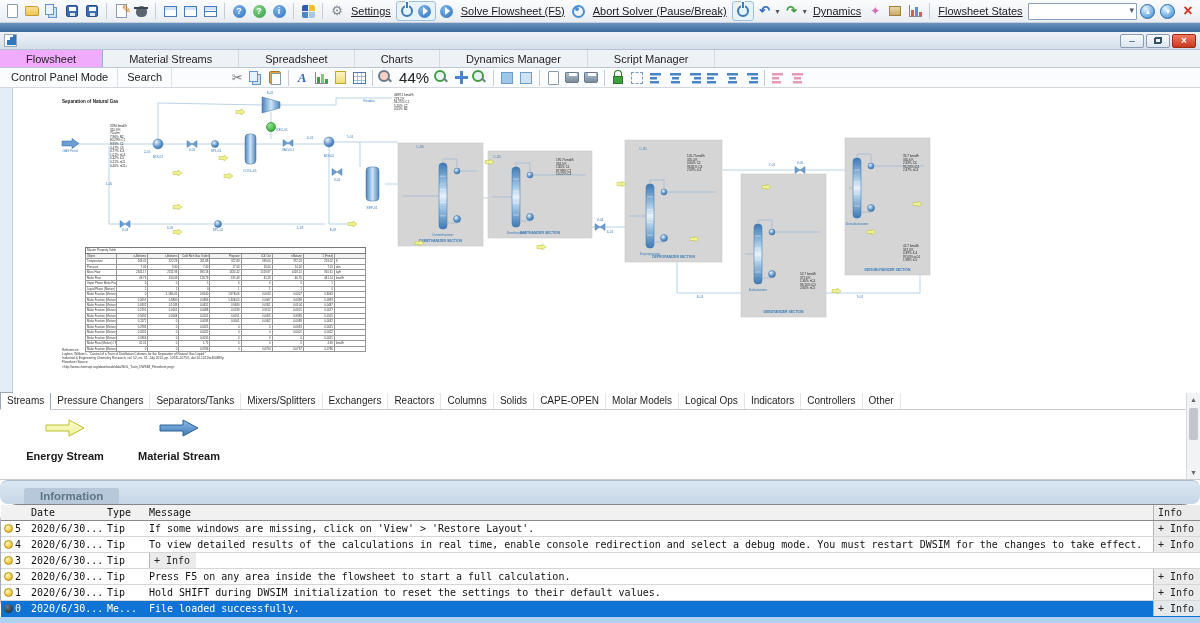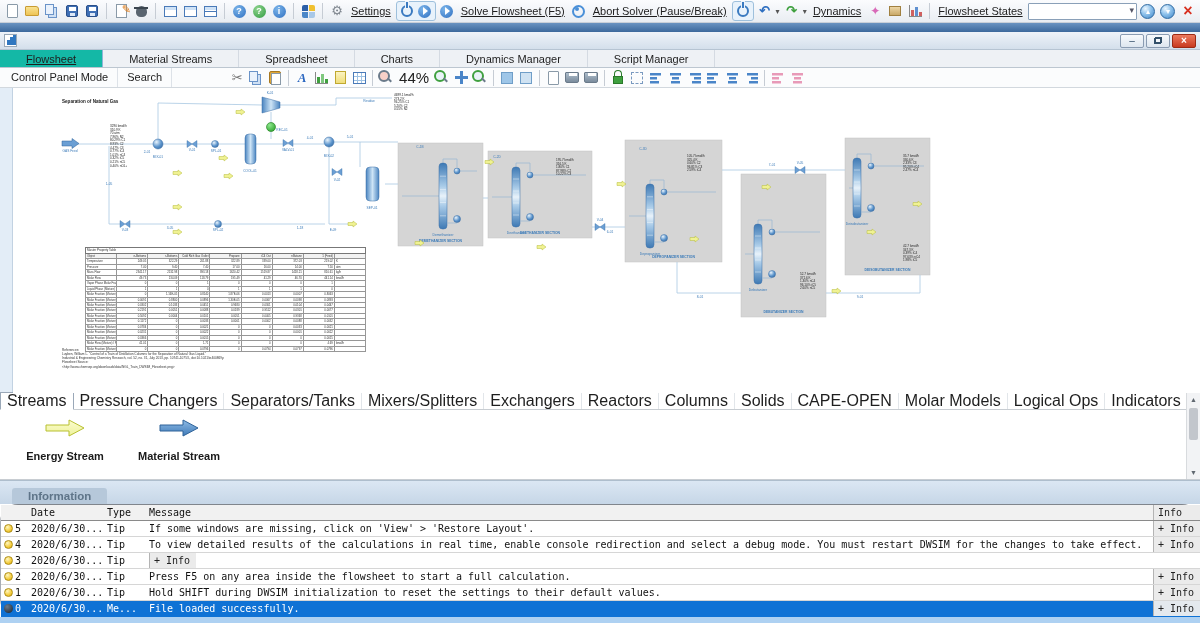--- a/index.html
+++ b/index.html
@@ -66,21 +66,21 @@
   .wbtn { width:24px; height:14px; border:1px solid #8a9cb2; border-radius:2px; background:linear-gradient(#f8fafc,#dde6ef);
     display:flex; align-items:center; justify-content:center; font-size:10px; color:#33506a; line-height:12px; }
   .wbtn.close { background:linear-gradient(#ec7a5e,#c83a20); border-color:#9c2a14; color:#fff; font-weight:bold; }
   .restore-g { width:8px; height:7px; position:relative; }
   .restore-g::before { content:""; position:absolute; left:0; bottom:0; width:5px; height:4px; border:1px solid #33506a; background:#f4f7fa; }
   .restore-g::after { content:""; position:absolute; right:0; top:0; width:5px; height:4px; border:1px solid #33506a; }
 
   
   .doctabs { height:18px; background:#eef1f5; border-bottom:1px solid #bcc6d0; display:flex; }
   .dtab { padding:0 26px; font-size:11px; line-height:18px; color:#1e1e1e; border-right:1px solid #d4dae2; cursor:default; white-space:nowrap; }
-  .dtab.sel { background:#14b8a6; border-right-color:#8fb4d8;text-decoration:underline; }
+  .dtab.sel { background:#f0abfc; border-right-color:#8fb4d8; }
 
   
   .toolbar2 { height:20px; background:#fbfcfd; border-bottom:1px solid #d2d8de; display:flex; align-items:center; padding:0 2px; }
   .t2btn { font-size:11px; color:#222; padding:0 9px; line-height:19px; border-right:1px solid #dde2e8; white-space:nowrap; }
   .t2icons { display:flex; align-items:center; gap:1px; margin-left:56px; }
   .zoomlbl { font-size:15px; color:#222; padding:0 3px; }
   .i-cut { color:#777; font-size:13px; }
   .i-fontA { color:#2a66c0; font-weight:bold; font-style:italic; font-family:"Liberation Serif",serif; font-size:13px; }
   .i-chartg { width:13px; height:12px; border-left:1px solid #888; border-bottom:1px solid #888; background:
     linear-gradient(#3fa03f,#3fa03f) 1px 100%/3px 6px no-repeat,
@@ -125,33 +125,33 @@
   .prop-table td { border:0.5px solid #979797; font-size:2.8px; line-height:1.6; padding:0 1px; color:#333;
     overflow:hidden; white-space:nowrap; font-family:"Liberation Sans",sans-serif; }
   .prop-table .cap td { border:0.5px solid #777; font-size:3px; }
   .prop-table .hd td { background:#f2f2f2; text-align:right; }
   .prop-table td.lab { text-align:left; }
   .prop-table td.val { text-align:right; }
   .refs { position:absolute; left:49px; top:260px; font-size:3.2px; line-height:1.3; color:#333; white-space:nowrap; }
 
   
   .paltabs { height:17px; background:#fff; border-bottom:1px solid #c8cdd2; display:flex; align-items:flex-end; }
-  .ptab { font-size:16px; line-height:16px; padding:0 6px; color:#1e1e1e; border-right:1px solid #e2e6ea; white-space:nowrap; }
+  .ptab { font-size:10px; line-height:16px; padding:0 6px; color:#1e1e1e; border-right:1px solid #e2e6ea; white-space:nowrap; }
   .ptab.sel { border:1px solid #9aa8b8; border-bottom:1px solid #fff; margin-bottom:-1px; background:#fff; }
   .palbody { height:70px; background:#fff; position:relative; border-bottom:1px solid #c8cdd2; }
   .palitems { display:flex; padding:8px 0 0 22px; gap:28px; }
   .palitem { width:86px; text-align:center; }
   .palitem .pal-label { display:block; margin-top:8px; font-size:11px; font-weight:bold; color:#1a1a1a; }
   .pal-scroll { position:absolute; right:0; top:-17px; bottom:0; width:14px; background:#f2f3f5; border-left:1px solid #d8dbde; }
   .pal-scroll .arr { height:13px; text-align:center; font-size:7px; color:#606870; line-height:13px; }
   .pal-scroll .thumb { position:absolute; left:2px; right:2px; top:15px; height:32px; background:#c2c6cc; border-radius:2px; }
   .pal-scroll .arr.dn { position:absolute; bottom:0; left:0; right:0; }
 
   
-  .info-header { height:24px; background:linear-gradient(#dbe7f3,#c6d6e7); display:flex; align-items:flex-end; padding-left:12px; border-top:1px solid #aebecd; }
+  .info-header { height:24px; background:linear-gradient(#dbe7f3,#c6d6e7); display:flex; align-items:flex-end; padding-left:24px; border-top:1px solid #aebecd;border-radius:8px; }
   .info-tab { background:#b6c8da; color:#5e7488; font-weight:bold; font-size:11.5px; padding:2px 16px; border-radius:3px 3px 0 0; }
   .info-table { border-top:1px solid #80858c; border-left:1px solid #a8adb4;border-radius:18px; }
   .irow { display:flex; height:16px; line-height:16px; border-bottom:1px solid #d6d6d6;
     font-family:"DejaVu Sans Mono",monospace; font-size:10px; color:#111; }
   .irow.ihead { background:#f1f1f1; border-bottom:1px solid #8a8a8a; font-size:10px; }
   .ic0 { width:14px; display:flex; align-items:center; justify-content:center; }
   .ic1 { width:16px; }
   .icd { width:76px; overflow:hidden; white-space:nowrap; }
   .ict { width:42px; overflow:hidden; white-space:nowrap; }
   .icm { flex:1; overflow:hidden; white-space:nowrap; }

